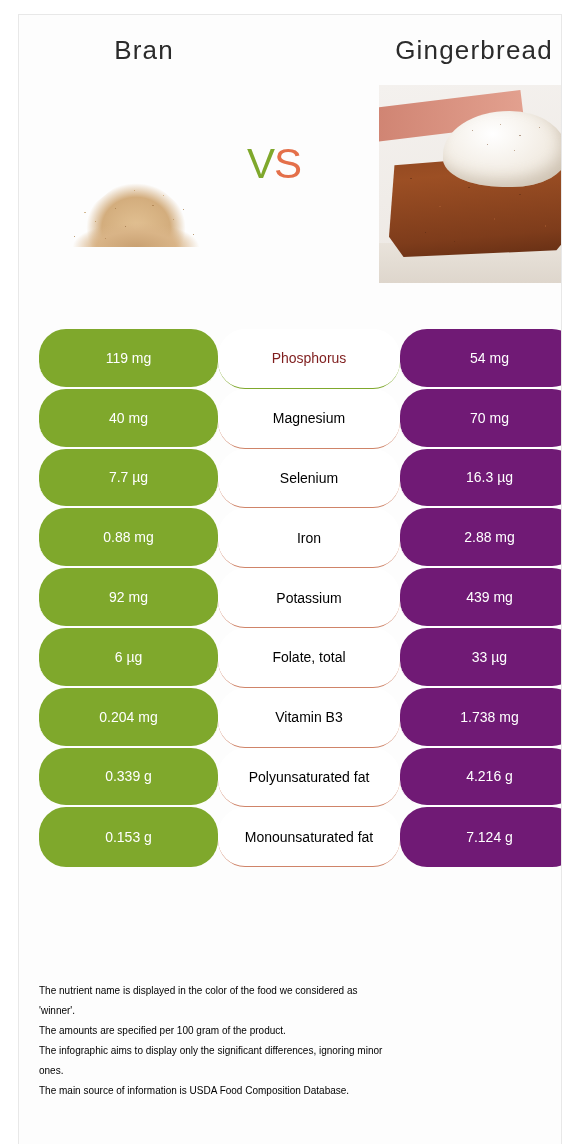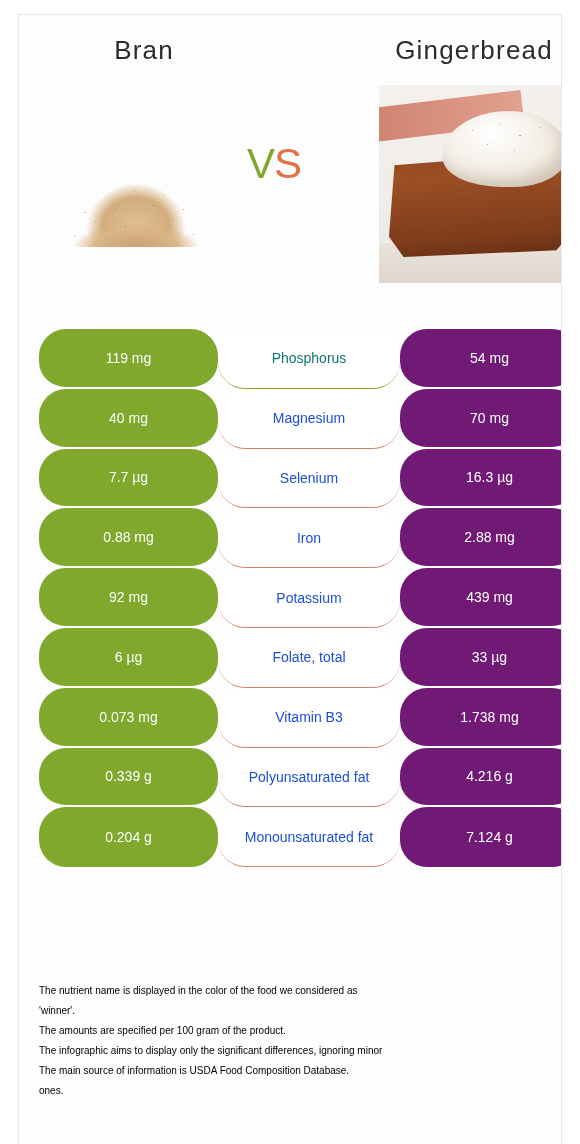--- a/index.html
+++ b/index.html
@@ -217,22 +217,22 @@
   .cell-mid {
     width: 182px;
     background: #ffffff;
     font-size: 14px;
     text-align: center;
     padding: 0 6px;
     border-bottom: 1px solid transparent;
   }
   .row:last-child .cell-left,
   .row:last-child .cell-right { border-bottom: none; }
-  .win-bran .cell-mid      { color: #0f766e; border-bottom-color: #7fa82c; }
-  .win-gingerbread .cell-mid { color: #1d4ed8; border-bottom-color: #cf8469; }
+  .win-bran .cell-mid      { color: #7f1d1d; border-bottom-color: #7fa82c; }
+  .win-gingerbread .cell-mid { color: #000000; border-bottom-color: #cf8469; }
 
   
   .footer {
     position: absolute;
     left: 20px;
     top: 966px;
     width: 540px;
     text-align: left;
     font-size: 10px;
     line-height: 20px;
@@ -300,38 +300,38 @@
         <div class="cell cell-left">92 mg</div>
         <div class="cell cell-mid">Potassium</div>
         <div class="cell cell-right">439 mg</div>
       </div>
       <div class="row win-gingerbread">
         <div class="cell cell-left">6 µg</div>
         <div class="cell cell-mid">Folate, total</div>
         <div class="cell cell-right">33 µg</div>
       </div>
       <div class="row win-gingerbread">
-        <div class="cell cell-left">0.073 mg</div>
+        <div class="cell cell-left">0.204 mg</div>
         <div class="cell cell-mid">Vitamin B3</div>
         <div class="cell cell-right">1.738 mg</div>
       </div>
       <div class="row win-gingerbread">
         <div class="cell cell-left">0.339 g</div>
         <div class="cell cell-mid">Polyunsaturated fat</div>
         <div class="cell cell-right">4.216 g</div>
       </div>
       <div class="row win-gingerbread">
-        <div class="cell cell-left">0.204 g</div>
+        <div class="cell cell-left">0.153 g</div>
         <div class="cell cell-mid">Monounsaturated fat</div>
         <div class="cell cell-right">7.124 g</div>
       </div>
     </div>
 
   <div class="footer">
     <p>The nutrient name is displayed in the color of the food we considered as</p>
     <p>'winner'.</p>
     <p>The amounts are specified per 100 gram of the product.</p>
     <p>The infographic aims to display only the significant differences, ignoring minor</p>
+    <p>ones.</p>
     <p>The main source of information is USDA Food Composition Database.</p>
-    <p>ones.</p>
   </div>
 
 </div>
 
 </body></html>

